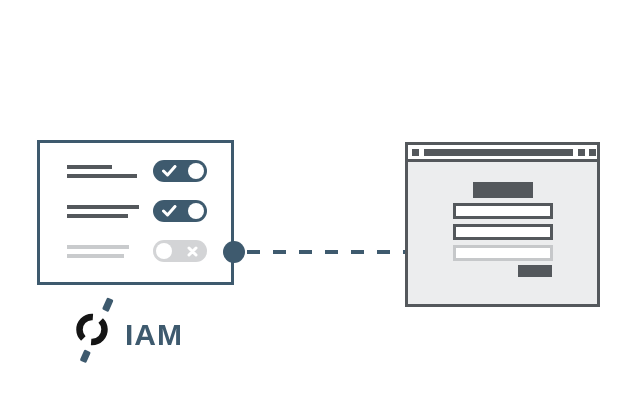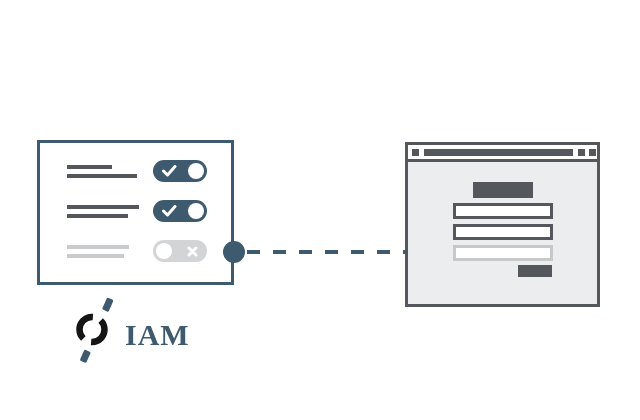--- a/index.html
+++ b/index.html
@@ -1,17 +1,17 @@
 <!DOCTYPE html>
 <html><head>
 <meta charset="utf-8">
 <style>
   html,body{margin:0;padding:0;background:#ffffff;}
   .canvas{position:relative;width:640px;height:420px;background:#ffffff;overflow:hidden;
-          font-family:Liberation Serif, serif;}
+          font-family:Liberation Sans, sans-serif;}
 
   
   .card{position:absolute;left:37px;top:140px;width:197px;height:145px;
         background:#ffffff;border:3px solid #3e5a6e;box-sizing:border-box;}
   .srow{position:absolute;left:27px;width:140px;height:22px;
         display:flex;justify-content:space-between;align-items:center;}
   .lines{display:flex;flex-direction:column;gap:5px;align-items:flex-start;}
   .line{height:4px;}
   .srow.dark .line{background:#54585c;}
   .srow.light .line{background:#c9cbcd;}

